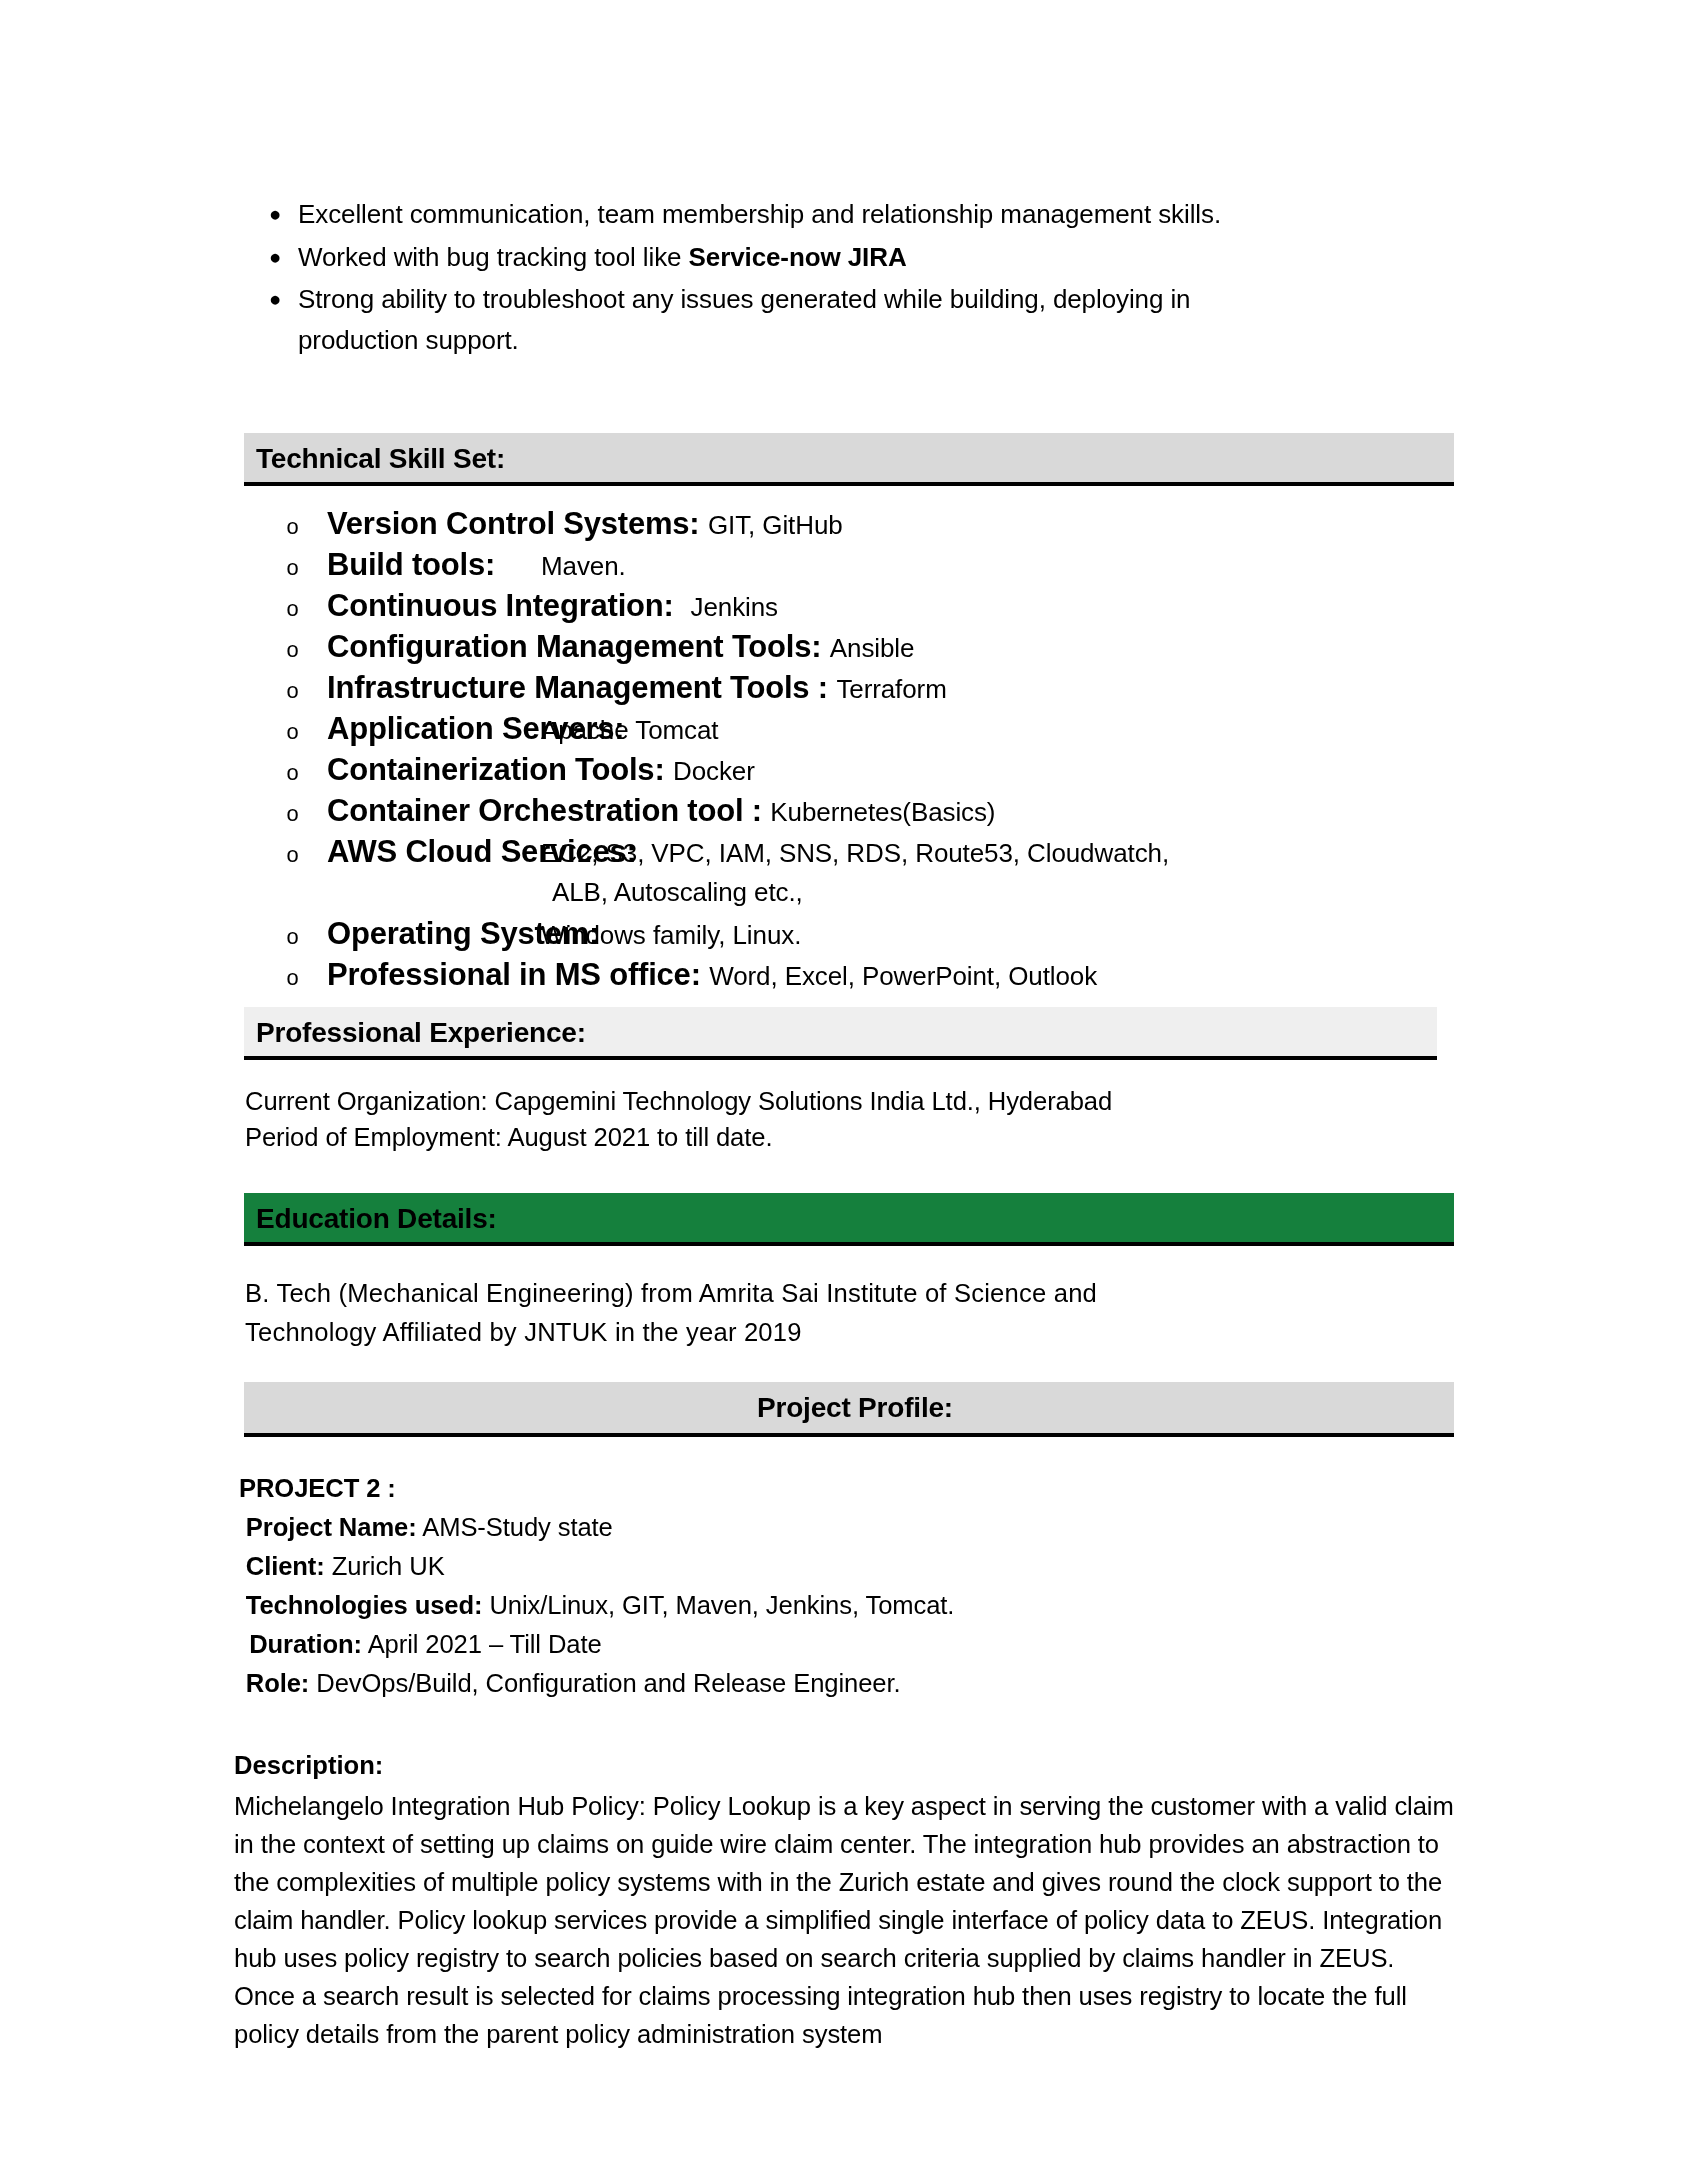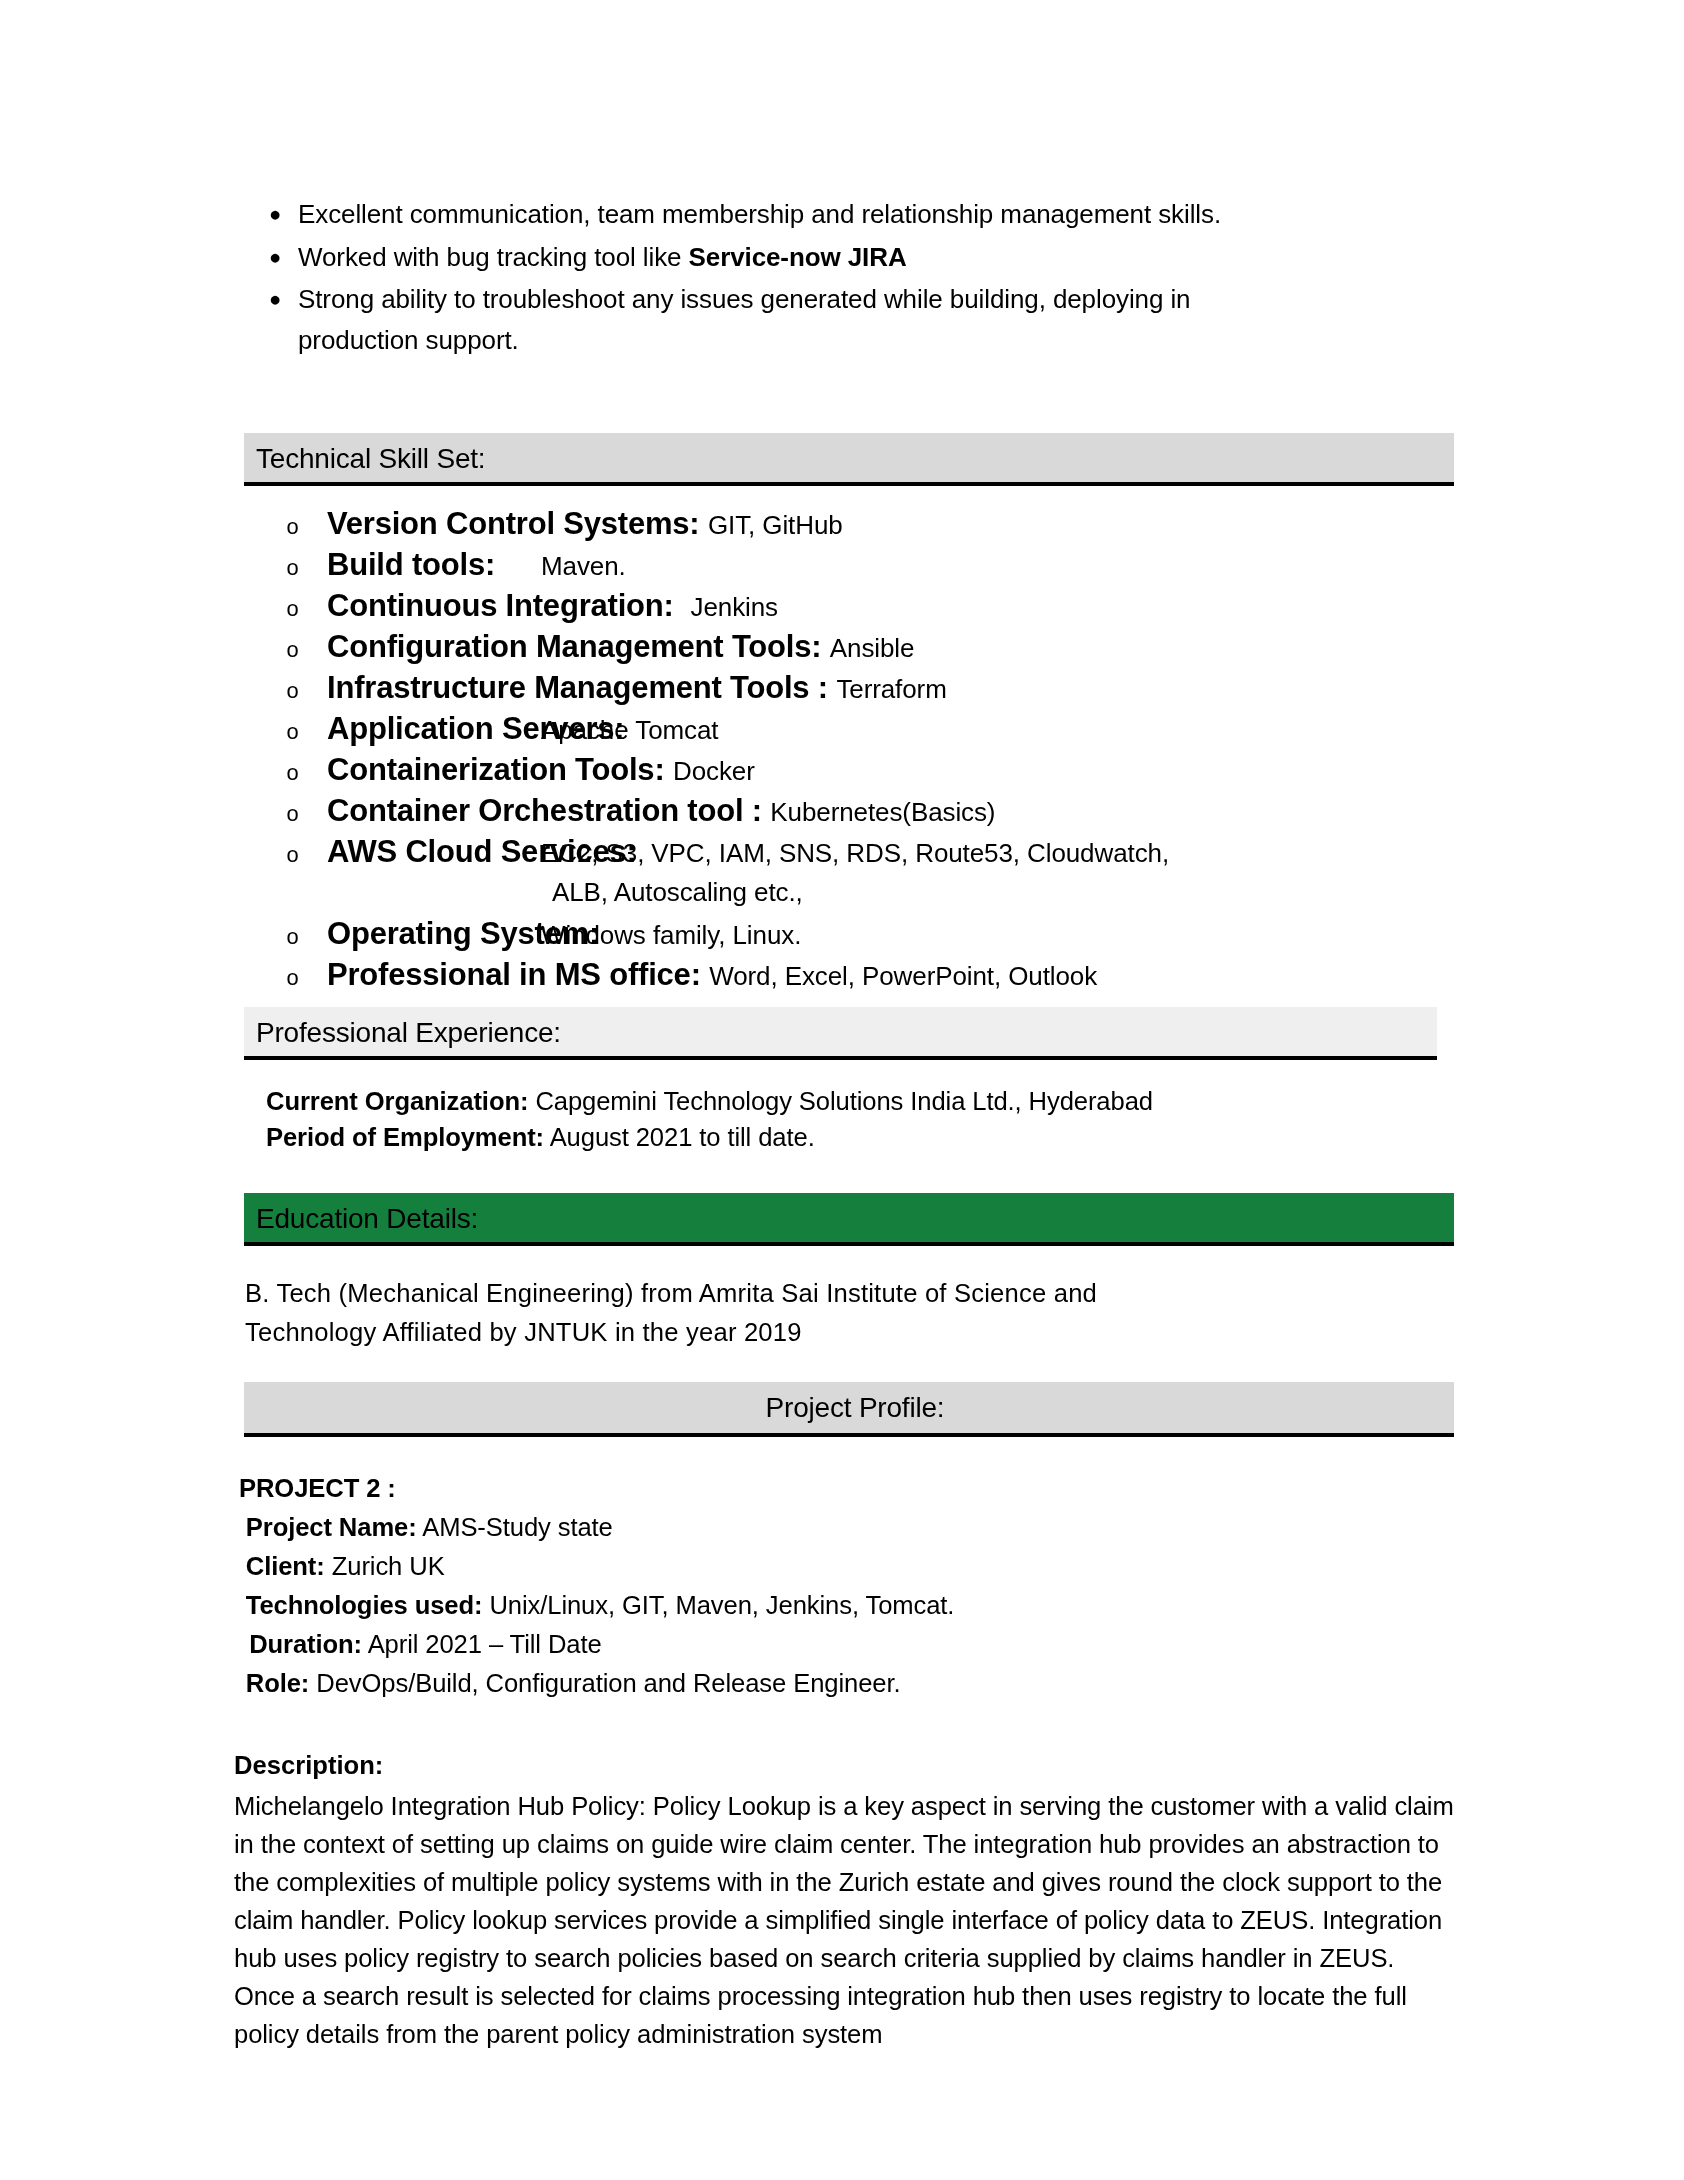--- a/index.html
+++ b/index.html
@@ -51,21 +51,21 @@
   .bullet-text b { font-weight: 700; }
 
   
   .section-bar {
     position: absolute;
     box-sizing: border-box;
     border-bottom: 4.3px solid #000000;
   }
   .section-bar .section-title {
     font-size: 28px;
-    font-weight: 400;
+    font-weight: 700;
     line-height: 1;
     padding-left: 12px;
     padding-top: 12px;
     letter-spacing: -0.2px;
     white-space: nowrap;
   }
 
   
   .abs {
     position: absolute;
@@ -113,21 +113,21 @@
   .skill-cont .spacer { flex: 0 0 82px; }
   .skill-cont .skill-value { padding-left: 0; }
 
   
   .body-line {
     font-size: 25.6px;
     line-height: 36px;
     letter-spacing: -0.1px;
     white-space: pre-wrap;
   }
-  .body-line b { font-weight: 700; margin-left: 21px; }
+  .body-line b { font-weight: 400; }
 
   .edu-text {
     font-size: 25.6px;
     line-height: 39px;
     letter-spacing: 0.2px;
   }
 
   .proj-line {
     font-size: 25.6px;
     line-height: 39px;

